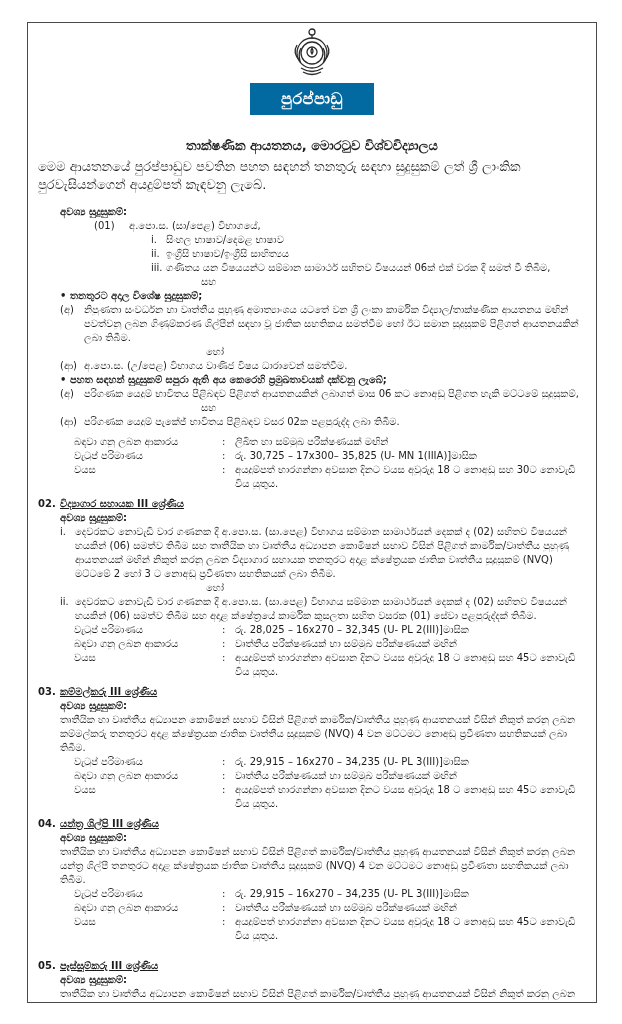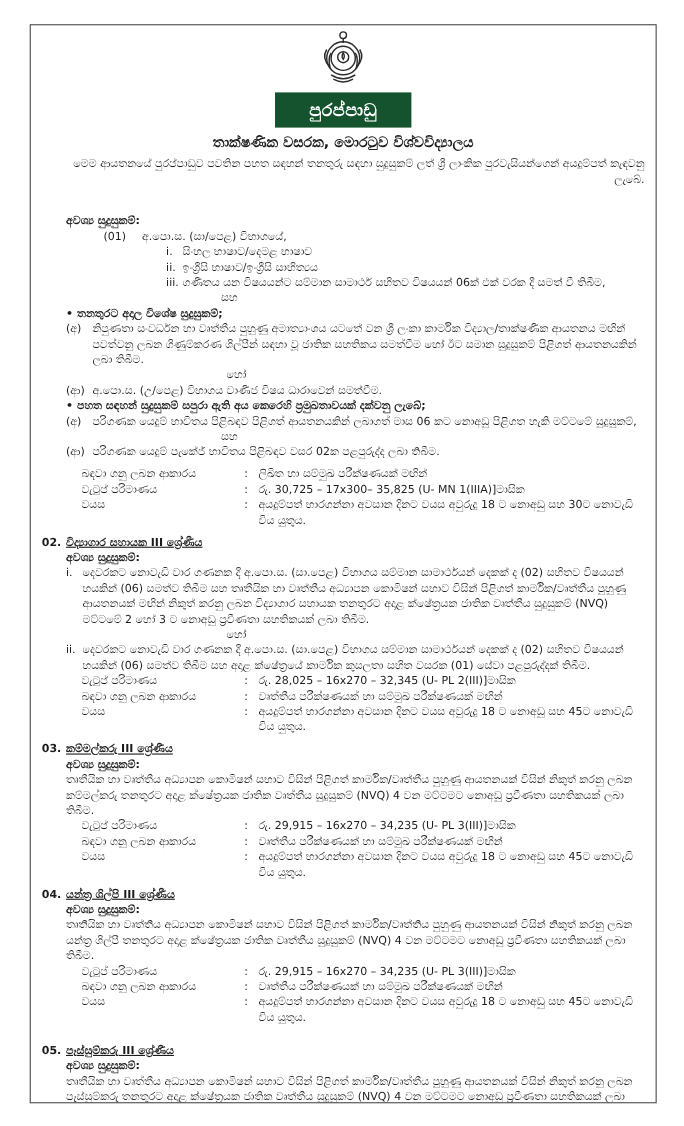--- a/index.html
+++ b/index.html
@@ -8,26 +8,26 @@
     font-family:"DejaVu Sans","Liberation Sans",sans-serif;
     font-size:10px;line-height:1.4;position:relative;
   }
   .doc{
     position:absolute;left:27px;top:22px;width:570px;height:981px;
     border:1px solid #4a4a4a;box-sizing:border-box;padding:2px 10px 0 10px;
     overflow:hidden;background:#fff;
   }
   .logo-wrap{text-align:center;margin:2px 0 1px;}
   .banner{
-    width:124px;height:32px;background:#14532d;color:#ffffff;
+    width:124px;height:32px;background:#0369a1;color:#ffffff;
     display:flex;align-items:center;justify-content:center;
-    margin:2px auto 6px;font-size:16px;font-weight:bold;letter-spacing:.5px;
+    margin:2px auto 22px;font-size:16px;font-weight:bold;letter-spacing:.5px;
   }
   .main-title{text-align:center;font-weight:bold;font-size:13px;margin:0 0 3px;}
-  .intro{text-align:right;font-size:10px;margin:0 0 24px;}
+  .intro{text-align:left;font-size:13px;margin:0 0 10px;}
   .sec{margin-top:6px;}
   .sec-head{display:flex;font-weight:bold;}
   .sec-num{flex:0 0 22px;}
   .sec-title{text-decoration:underline;}
   .b{font-weight:bold;}
   .ind1{margin-left:22px;}
   .row{display:flex;}
   .row .n35{flex:0 0 35px;}
   .row .n22{flex:0 0 24px;}
   .row .n15{flex:0 0 15px;}
@@ -60,21 +60,21 @@
       <circle class="st" cx="23" cy="25" r="5"></circle>
       <path class="st" d="M23 21 q2 3 0 6 q-2 -3 0 -6 Z"></path>
       <path class="st" d="M8 18 q-5 8 3 16 q-2 -8 1 -13"></path>
       <path class="st" d="M38 18 q5 8 -3 16 q2 -8 -1 -13"></path>
       <path class="st" d="M12 41 q11 7 22 0"></path>
       <path class="st" d="M14 45 q9 5 18 0"></path>
     </svg>
   </div>
 
   <div class="banner">පුරප්පාඩු</div>
-  <div class="main-title">තාක්ෂණික වසරක, මොරටුව විශ්වවිද්‍යාලය</div>
+  <div class="main-title">තාක්ෂණික ආයතනය, මොරටුව විශ්වවිද්‍යාලය</div>
   <div class="intro">මෙම ආයතනයේ පුරප්පාඩුව පවතින පහත සඳහන් තනතුරු සඳහා සුදුසුකම් ලත් ශ්‍රී ලාංකික පුරවැසියන්ගෙන් අයදුම්පත් කැඳවනු ලැබේ.</div>
 
   <div class="sec">
     <div class="ind1 b">අවශ්‍ය සුදුසුකම්:</div>
     <div class="row item">
       <span class="n35">(01)</span>
       <span class="t">අ.පො.ස. (සා/පෙළ) විභාගයේ,</span>
     </div>
     <div class="row subitem">
       <span class="n15">i.</span>

